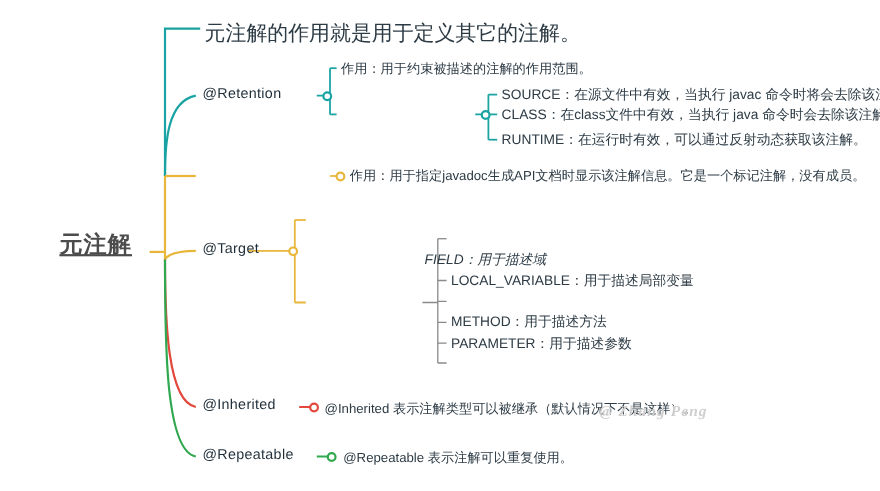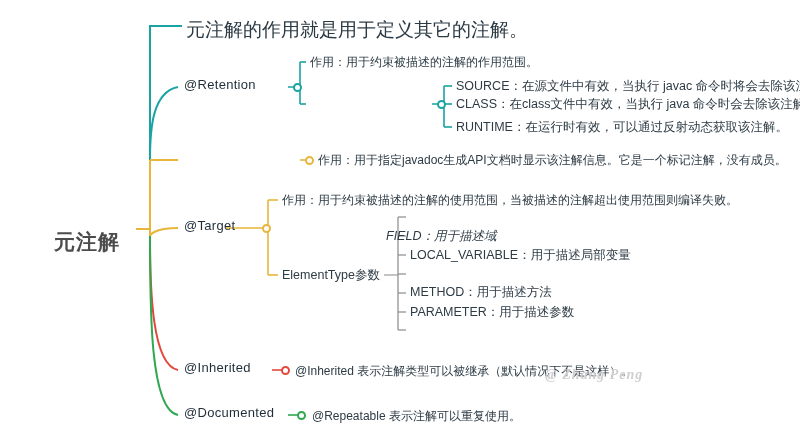--- a/index.html
+++ b/index.html
@@ -121,46 +121,44 @@
     <path d="M398 274 L406 274" stroke="#8a8a8a" stroke-width="1.2" fill="none"></path>
     <path d="M398 293 L406 293" stroke="#8a8a8a" stroke-width="1.2" fill="none"></path>
     <path d="M398 312 L406 312" stroke="#8a8a8a" stroke-width="1.2" fill="none"></path>
     <path d="M398 330 L406 330" stroke="#8a8a8a" stroke-width="1.2" fill="none"></path>
 
     <path d="M272 370 L288 370" stroke="#e2483c" stroke-width="1.6" fill="none"></path>
 
     <path d="M288 415 L304 415" stroke="#2fa84f" stroke-width="1.6" fill="none"></path>
   </svg>
 
-  <div class="node root-label" style="left:54px; top:228px;">元注解</div>
+  <div class="node root-label" style="left:54px; top:208px;text-decoration:underline;">元注解</div>
 
   <div class="node sub-label" style="left:186px; top:17px; font-size:19px;">元注解的作用就是用于定义其它的注解。</div>
 
   <div class="node branch-label" style="left:184px; top:77px;">@Retention</div>
   <div class="dot" style="left:293px; top:83px; border-color:#1aa3a3;"></div>
   <div class="node sub-label" style="left:310px; top:54px;">作用：用于约束被描述的注解的作用范围。</div>
   <div class="dot" style="left:437px; top:100px; border-color:#1aa3a3;"></div>
   <div class="node leaf-label" style="left:456px; top:78px;">SOURCE：在源文件中有效，当执行 javac 命令时将会去除该注解。</div>
   <div class="node leaf-label" style="left:456px; top:96px;">CLASS：在class文件中有效，当执行 java 命令时会去除该注解。</div>
   <div class="node leaf-label" style="left:456px; top:119px;">RUNTIME：在运行时有效，可以通过反射动态获取该注解。</div>
 
   <div class="dot" style="left:305px; top:156px; border-color:#e8b63a;"></div>
   <div class="node sub-label" style="left:318px; top:152px;">作用：用于指定javadoc生成API文档时显示该注解信息。它是一个标记注解，没有成员。</div>
 
   <div class="node branch-label" style="left:184px; top:218px;">@Target</div>
   <div class="dot" style="left:262px; top:224px; border-color:#e8b63a;"></div>
-  <div class="node sub-label" style="left:282px; top:192px;">作用：用于约束被描述的注解的使用范围，当被描述的注解超出使用范围则编译失败。</div>
-  <div class="node param-label" style="left:282px; top:267px;">ElementType参数</div>
   <div class="node leaf-label" style="left:386px; top:228px;font-style:italic;">FIELD：用于描述域</div>
   <div class="node leaf-label" style="left:410px; top:247px;">LOCAL_VARIABLE：用于描述局部变量</div>
   <div class="node leaf-label" style="left:410px; top:284px;">METHOD：用于描述方法</div>
   <div class="node leaf-label" style="left:410px; top:304px;">PARAMETER：用于描述参数</div>
 
   <div class="node branch-label" style="left:184px; top:360px;">@Inherited</div>
   <div class="dot" style="left:281px; top:366px; border-color:#e2483c;"></div>
   <div class="node sub-label" style="left:295px; top:363px;">@Inherited 表示注解类型可以被继承（默认情况下不是这样）。</div>
 
-  <div class="node branch-label" style="left:184px; top:405px;">@Documented</div>
+  <div class="node branch-label" style="left:184px; top:405px;">@Repeatable</div>
   <div class="dot" style="left:297px; top:411px; border-color:#2fa84f;"></div>
   <div class="node sub-label" style="left:312px; top:408px;">@Repeatable 表示注解可以重复使用。</div>
 
   <div class="watermark">@ Zhang Peng</div>
 </div>
 
 </body></html>

